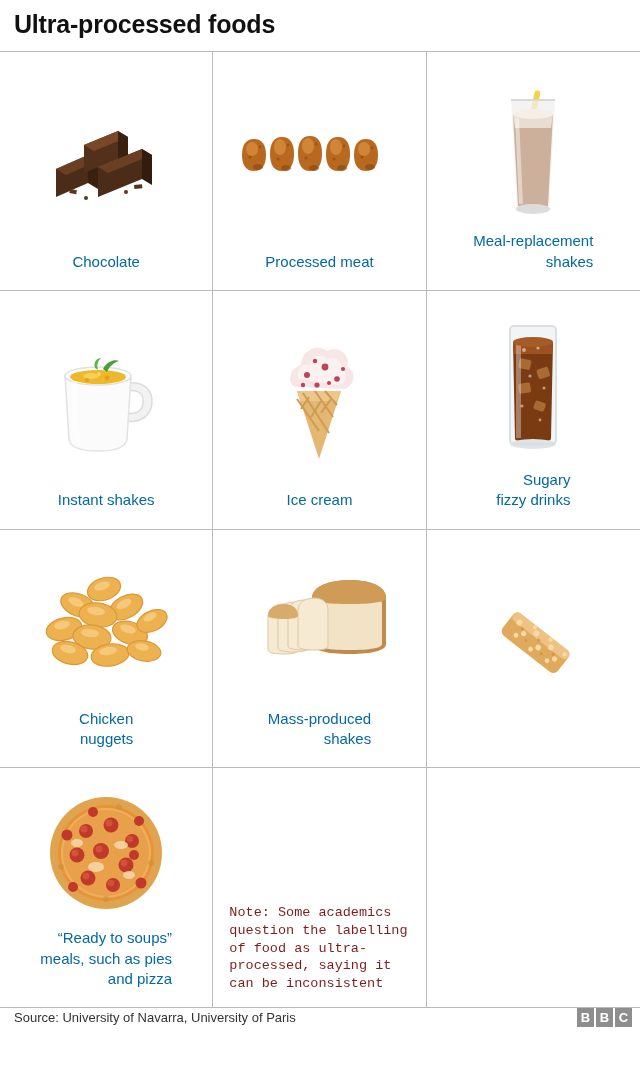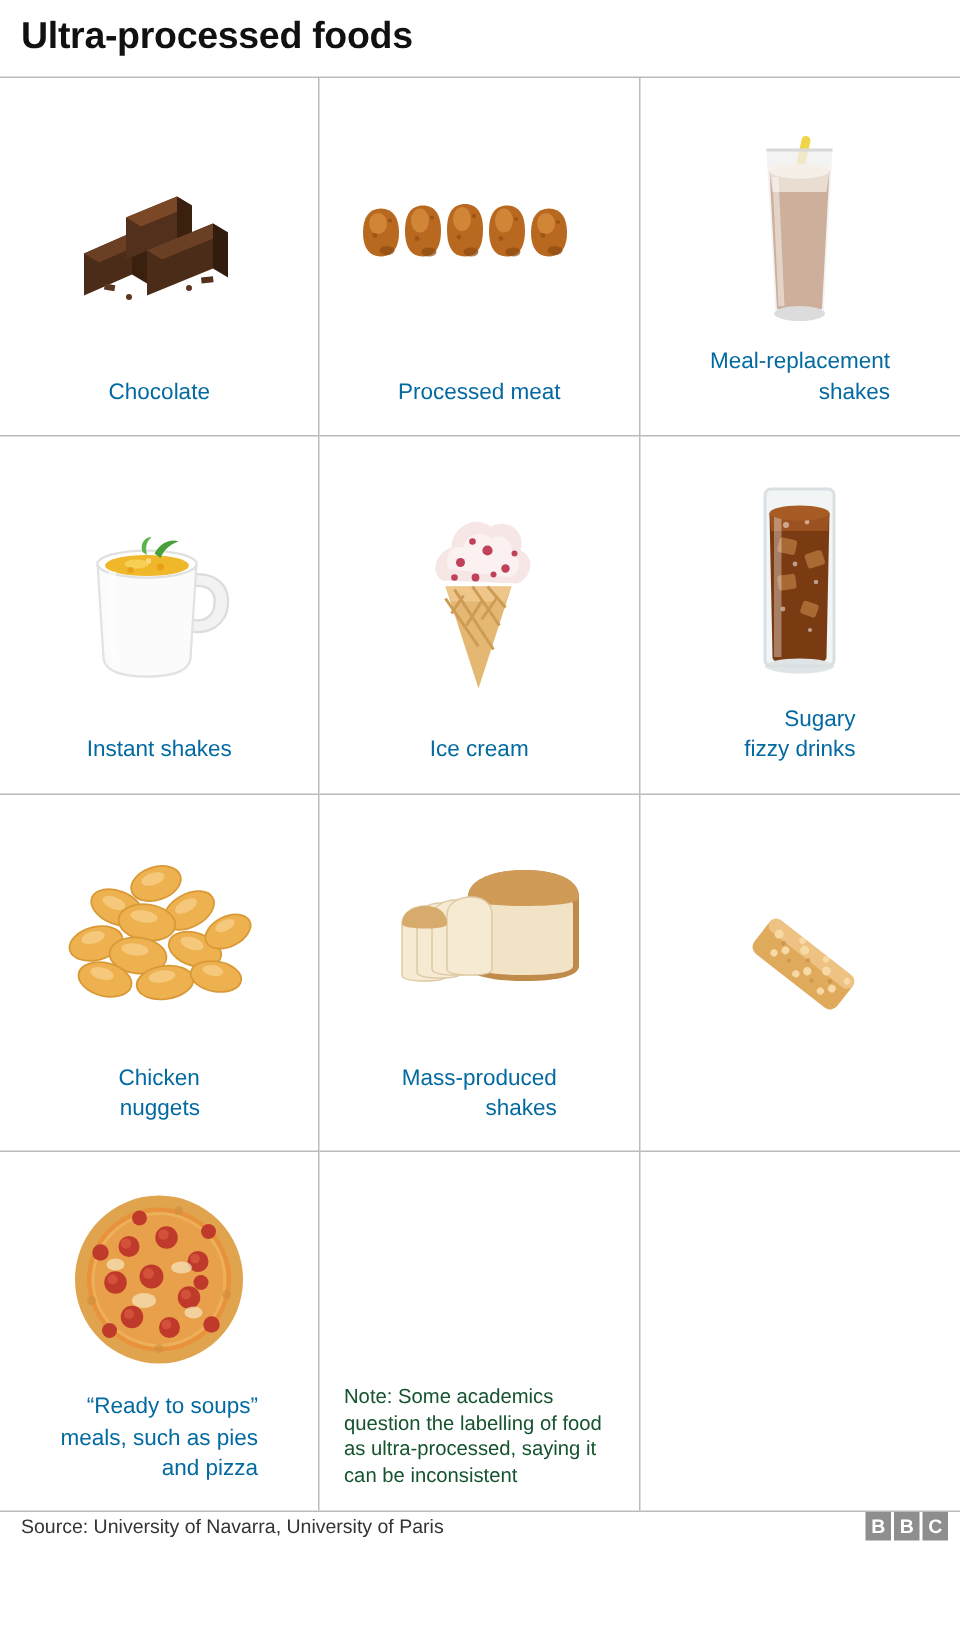--- a/index.html
+++ b/index.html
@@ -64,21 +64,22 @@
   }
   .note-cell {
     justify-content: flex-end;
     align-items: flex-start;
     padding: 10px 14px 14px 16px;
   }
   .note-text {
     font-size: 13.5px;
     line-height: 1.32;
     text-align: left;
-    color: #14532d;
+    color: #7f1d1d;
+    font-family: Liberation Mono, monospace;
   }
   .footer {
     height: 42px;
     border-top: 1px solid #bbbbbb;
     display: flex;
     align-items: center;
     justify-content: space-between;
     padding: 0 8px 0 14px;
     gap: 20px;
   }

